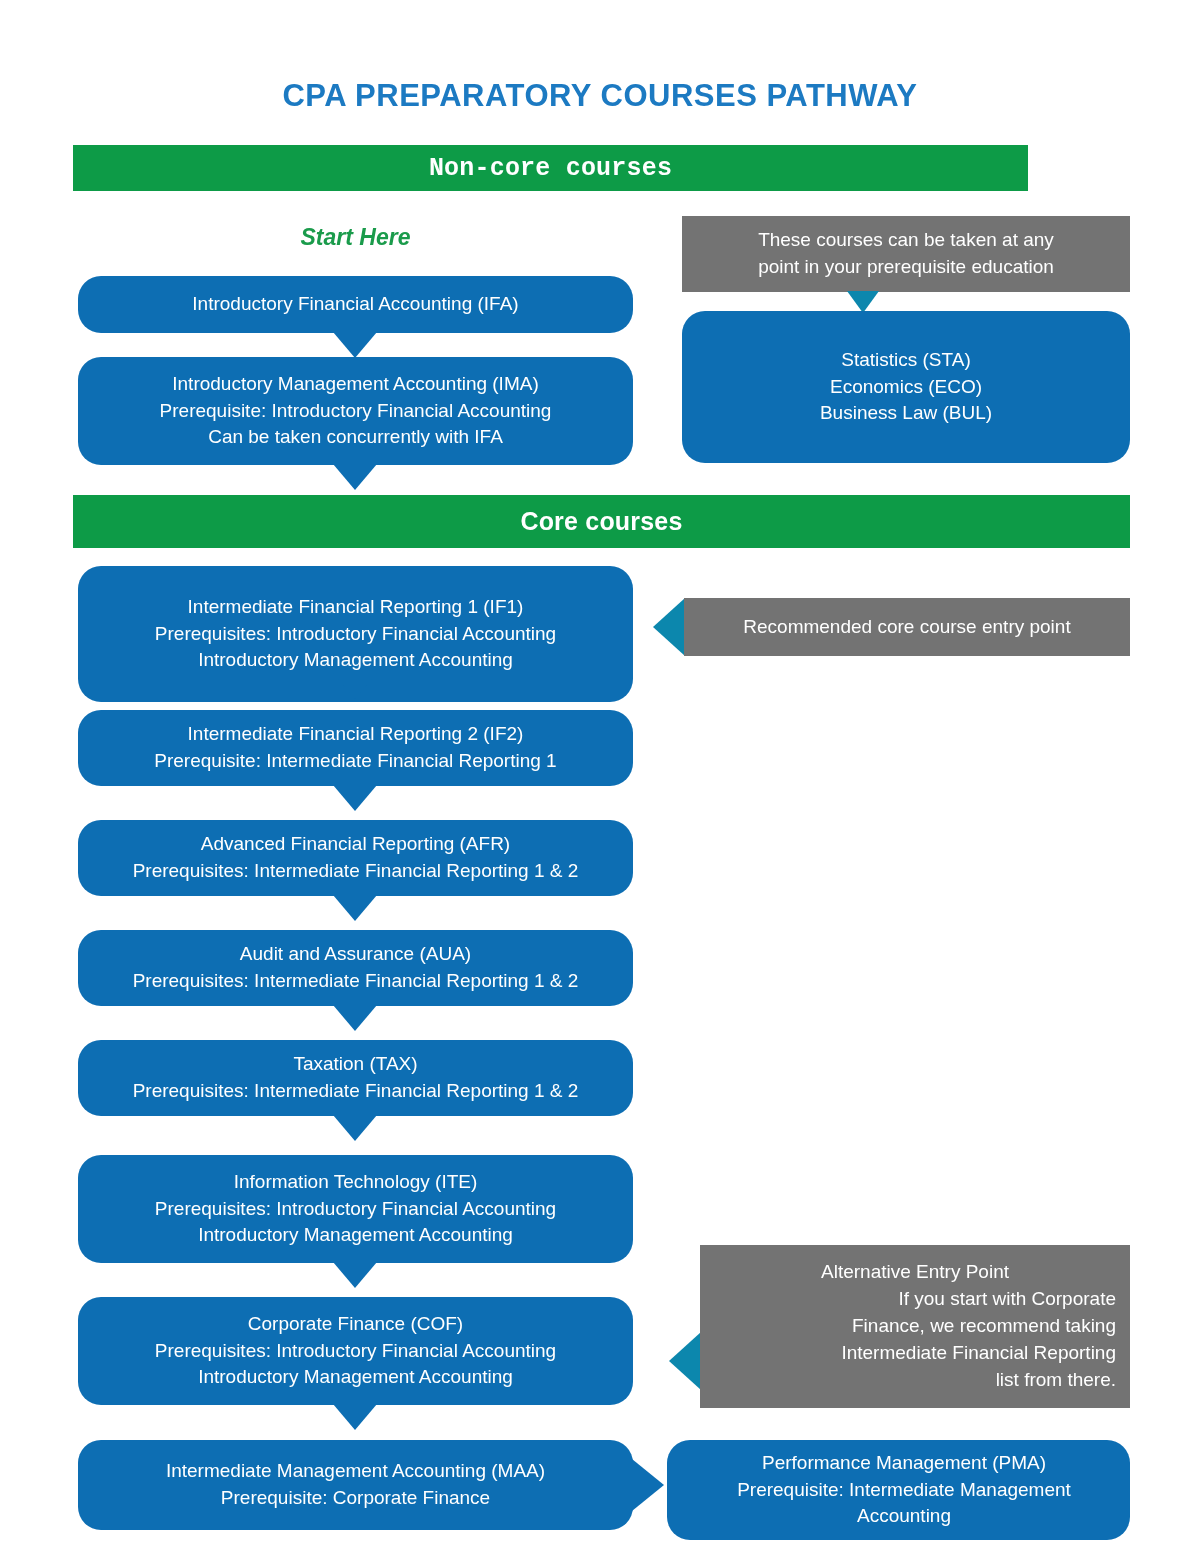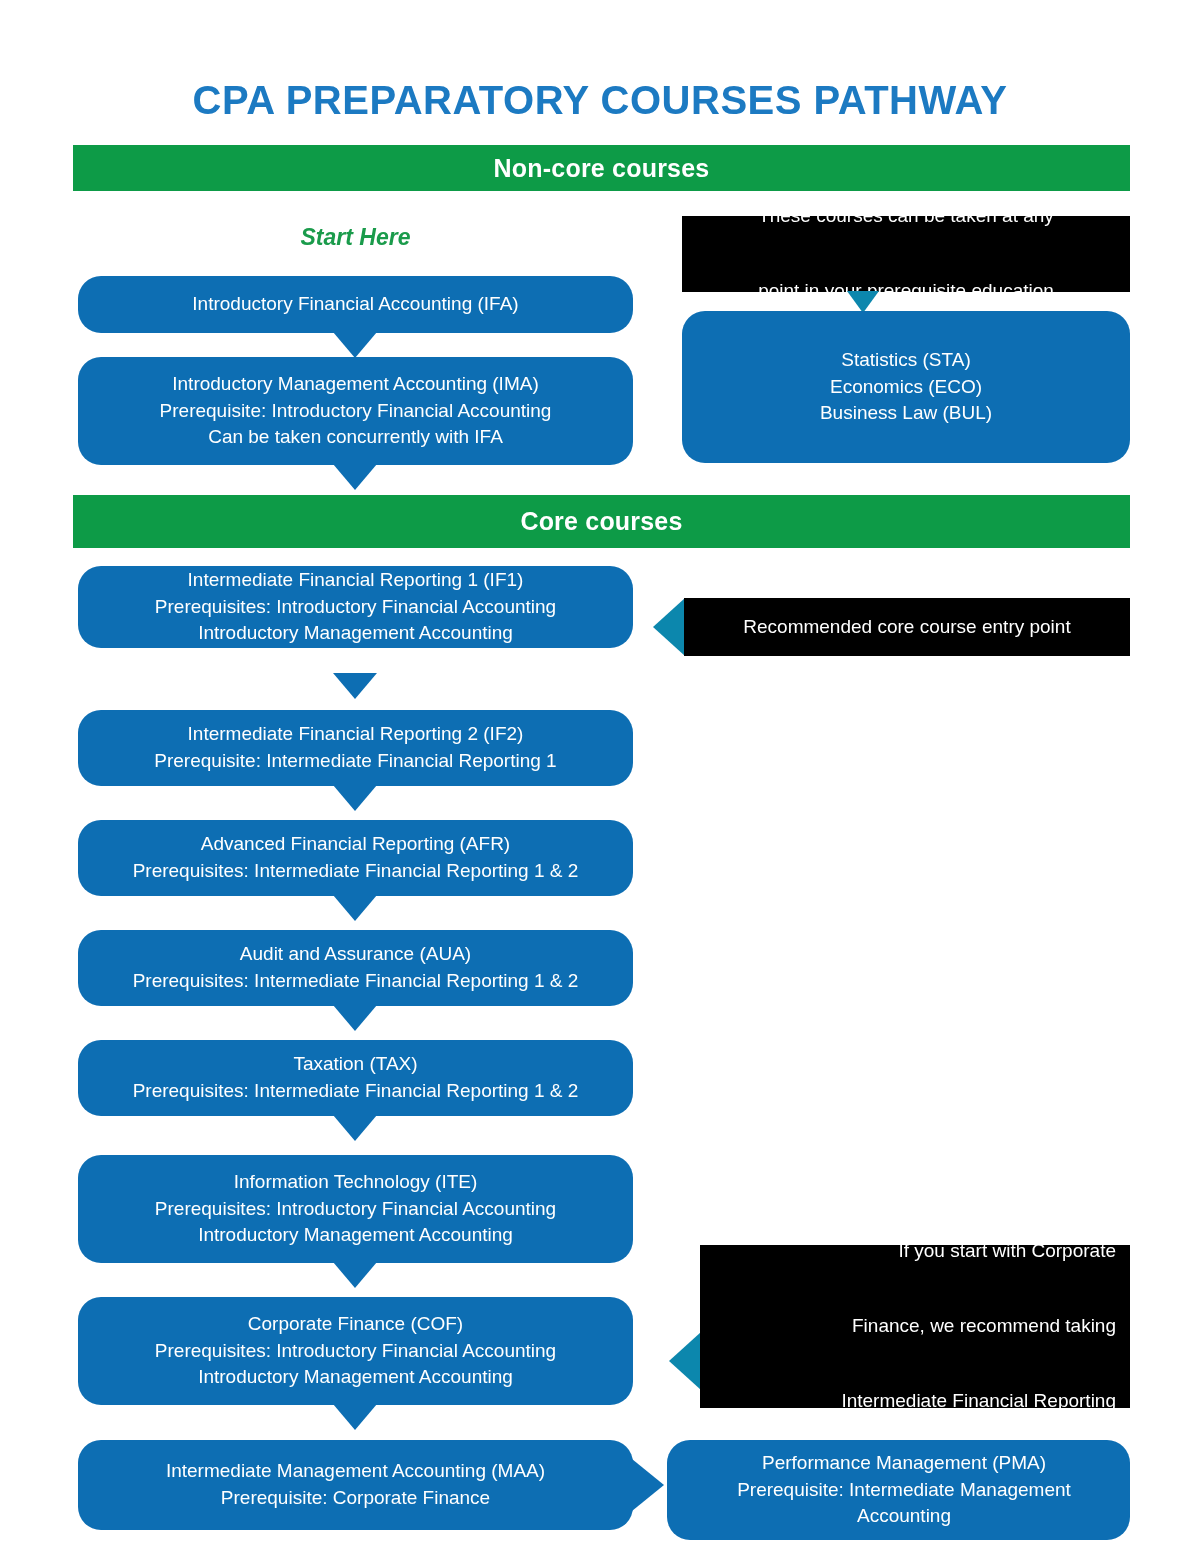--- a/index.html
+++ b/index.html
@@ -20,21 +20,21 @@
     width: 1200px;
     height: 1553px;
   }
   .abs { position: absolute; box-sizing: border-box; }
 
   
   .page-title {
     left: 0; top: 78px;
     width: 1200px;
     text-align: center;
-    font-size: 40px;
+    font-size: 31px;
     letter-spacing: 0.5px;
     font-weight: bold;
     color: #1C7AC2;
   }
 
   
   .section-bar {
     background: #0D9B47;
     color: #ffffff;
     font-size: 25px;
@@ -87,28 +87,27 @@
   
   .right-arrow {
     width: 0; height: 0;
     border-top: 26px solid transparent;
     border-bottom: 26px solid transparent;
     border-left: 32px solid #0D6EB3;
   }
 
   
   .callout {
-    background: #000000;
+    background: #737373;
     color: #ffffff;
     display: flex;
     flex-direction: column;
     justify-content: center;
     text-align: center;
     padding: 6px 14px;
-    gap: 48px;
   }
   .callout-line { font-size: 19px; line-height: 1.42; }
   .callout-head { font-size: 19px; line-height: 1.42; text-align: center; }
   .callout-body {
     font-size: 19px;
     line-height: 1.42;
     text-align: right;
     padding-left: 6px;
   }
   
@@ -126,21 +125,21 @@
     border-right: 32px solid #0C87AD;
   }
 </style>
 </head>
 <body>
 
 <div id="canvas">
 
   <div class="abs page-title">CPA PREPARATORY COURSES PATHWAY</div>
 
-  <div class="abs section-bar" style="left:73px; top:145px; width:1057px; height:46px;">
+  <div class="abs section-bar" style="left:73px; top:145px; width:955px; height:46px;font-family:Liberation Mono, monospace;">
     <span>Non-core courses</span>
   </div>
 
   <div class="abs start-here" style="left:78px; top:224px; width:555px;">Start Here</div>
 
   <div class="abs course-box" style="left:78px; top:276px; width:555px; height:57px;">
     <div class="course-title">Introductory Financial Accounting (IFA)</div>
   </div>
   <div class="abs down-arrow" style="left:333px; top:332px;"></div>
 
@@ -160,21 +159,21 @@
   <div class="abs course-box" style="left:682px; top:311px; width:448px; height:152px;">
     <div class="course-title">Statistics (STA)</div>
     <div class="course-title">Economics (ECO)</div>
     <div class="course-title">Business Law (BUL)</div>
   </div>
 
   <div class="abs section-bar" style="left:73px; top:495px; width:1057px; height:53px;">
     <span>Core courses</span>
   </div>
 
-  <div class="abs course-box" style="left:78px; top:566px; width:555px; height:82px;">
+  <div class="abs course-box" style="left:78px; top:566px; width:555px; height:136px;">
     <div class="course-title">Intermediate Financial Reporting 1 (IF1)</div>
     <div class="course-prereq">Prerequisites: Introductory Financial Accounting</div>
     <div class="course-prereq">Introductory Management Accounting</div>
   </div>
   <div class="abs down-arrow" style="left:333px; top:673px;"></div>
 
   <div class="abs callout-left" style="left:653px; top:598px;"></div>
   <div class="abs callout" style="left:684px; top:598px; width:446px; height:58px; align-items:center;">
     <div class="callout-line">Recommended core course entry point</div>
   </div>

